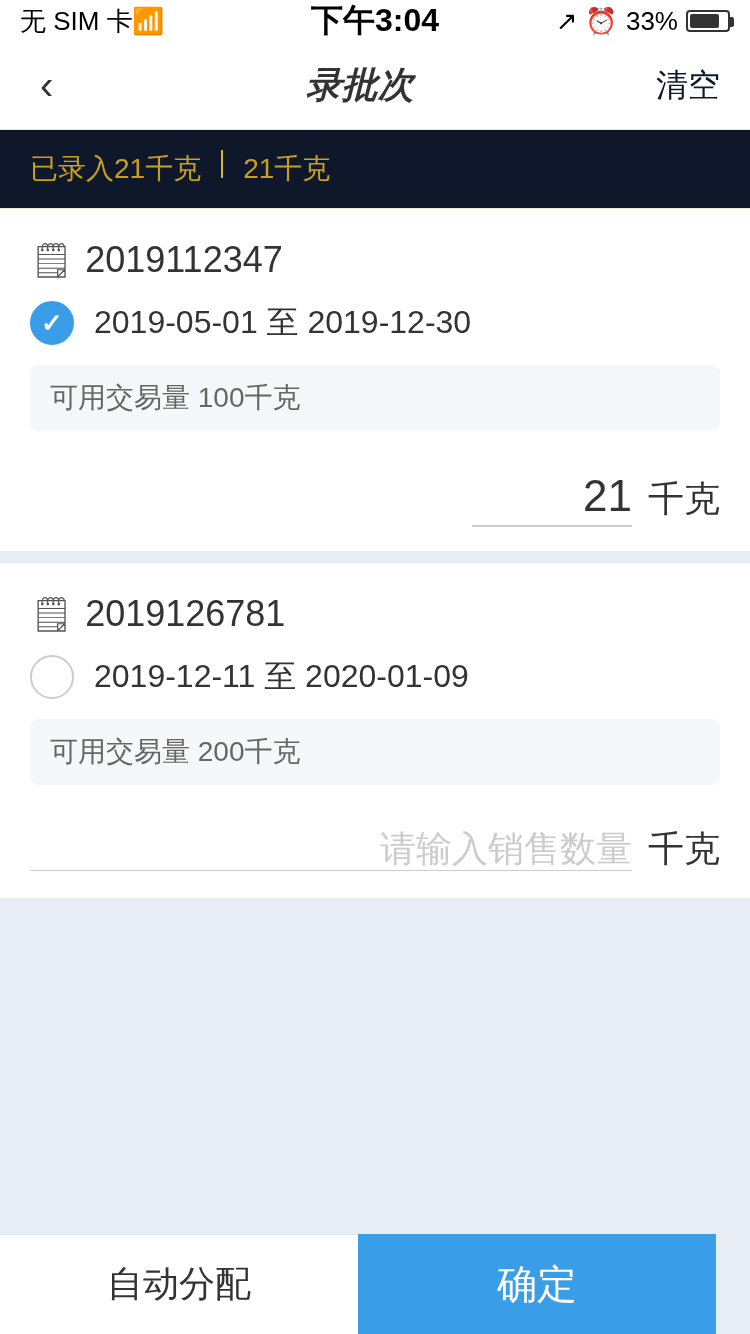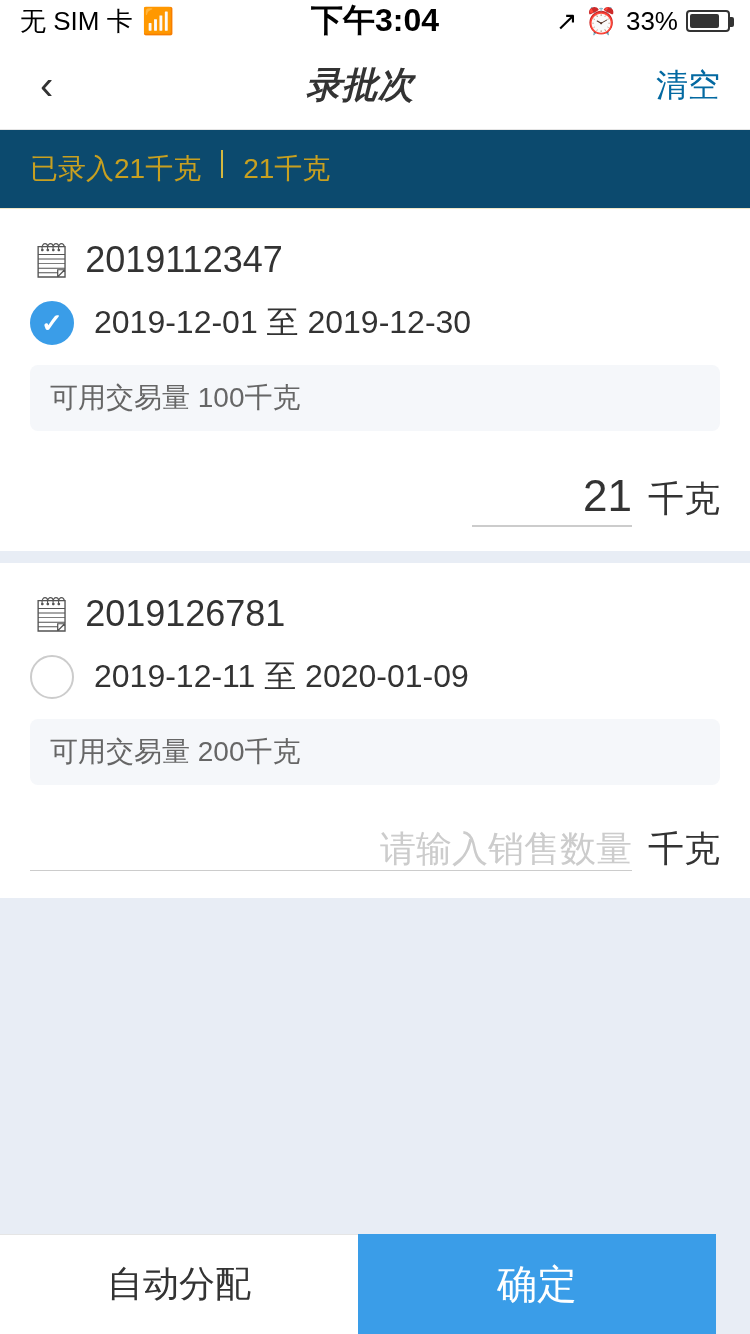--- a/index.html
+++ b/index.html
@@ -16,21 +16,21 @@
     .status-bar {
       background: #fff;
       height: 42px;
       display: flex;
       align-items: center;
       justify-content: space-between;
       padding: 0 20px;
       font-size: 28px;
       font-weight: 500;
     }
-    .status-left { display: flex; align-items: center; gap: 10px; font-size: 26px; }
+    .status-left { display: flex; align-items: center; font-size: 26px; }
     .status-center { font-size: 32px; font-weight: 600; position: absolute; left: 50%; transform: translateX(-50%); }
     .status-right { display: flex; align-items: center; gap: 8px; font-size: 26px; }
     .battery-bar {
       display: inline-block;
       width: 44px; height: 22px;
       border: 2px solid #333;
       border-radius: 4px;
       position: relative;
       vertical-align: middle;
     }
@@ -67,27 +67,27 @@
       padding: 10px;
     }
     .nav-title {
       font-size: 36px;
       font-weight: 600;
       color: #333;
       font-style: italic;
     }
     .nav-clear {
       font-size: 32px;
-      color: #0369a1;
+      color: #0f172a;
       cursor: pointer;
     }
 
     
     .info-banner {
-      background: #0c4a6e;
+      background: #0f172a;
       padding: 20px 30px;
       display: flex;
       align-items: flex-start;
       gap: 20px;
       border-bottom: 1px solid #f0e8c8;
     }
     .info-label {
       font-size: 28px;
       color: #c8a020;
       font-weight: 500;
@@ -279,21 +279,21 @@
   <span class="info-value">21千克</span>
 </div>
 
 <div class="batch-card">
   <div class="batch-header">
     <span class="batch-icon">🗒</span>
     <span class="batch-number">2019112347</span>
   </div>
   <div class="batch-row">
     <div class="radio-circle checked"></div>
-    <span class="date-range">2019-12-01 至 2019-12-30</span>
+    <span class="date-range">2019-05-01 至 2019-12-30</span>
   </div>
   <div class="available-row">可用交易量 100千克</div>
   <div class="quantity-row">
     <input class="quantity-input" type="text" value="21" style="">
     <span class="quantity-unit">千克</span>
   </div>
 </div>
 
 <div class="separator-line"></div>
 

